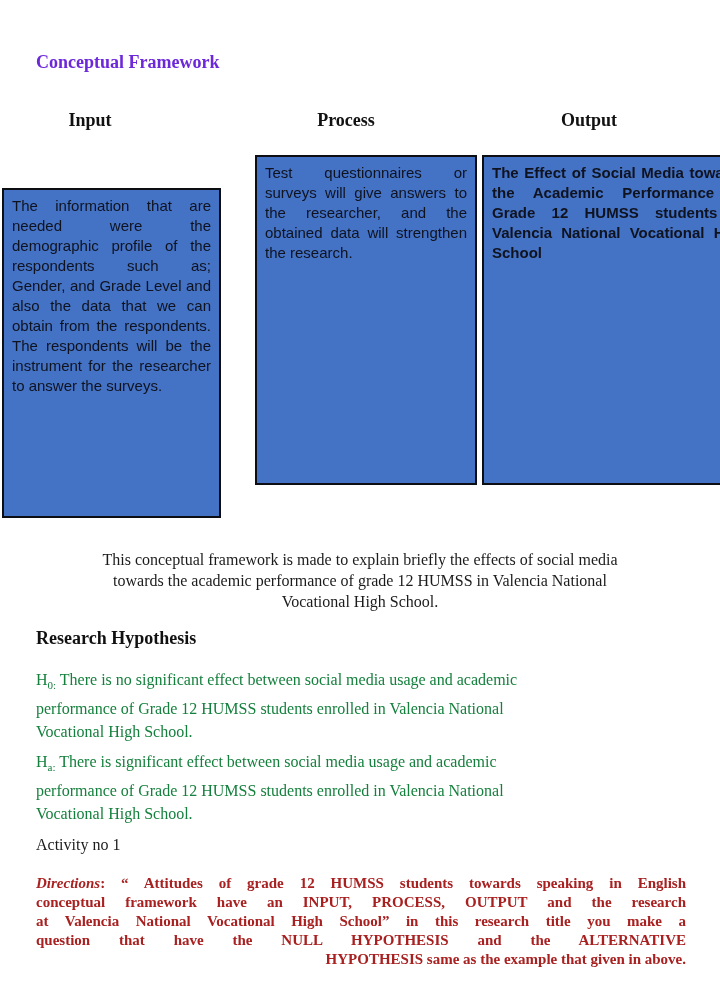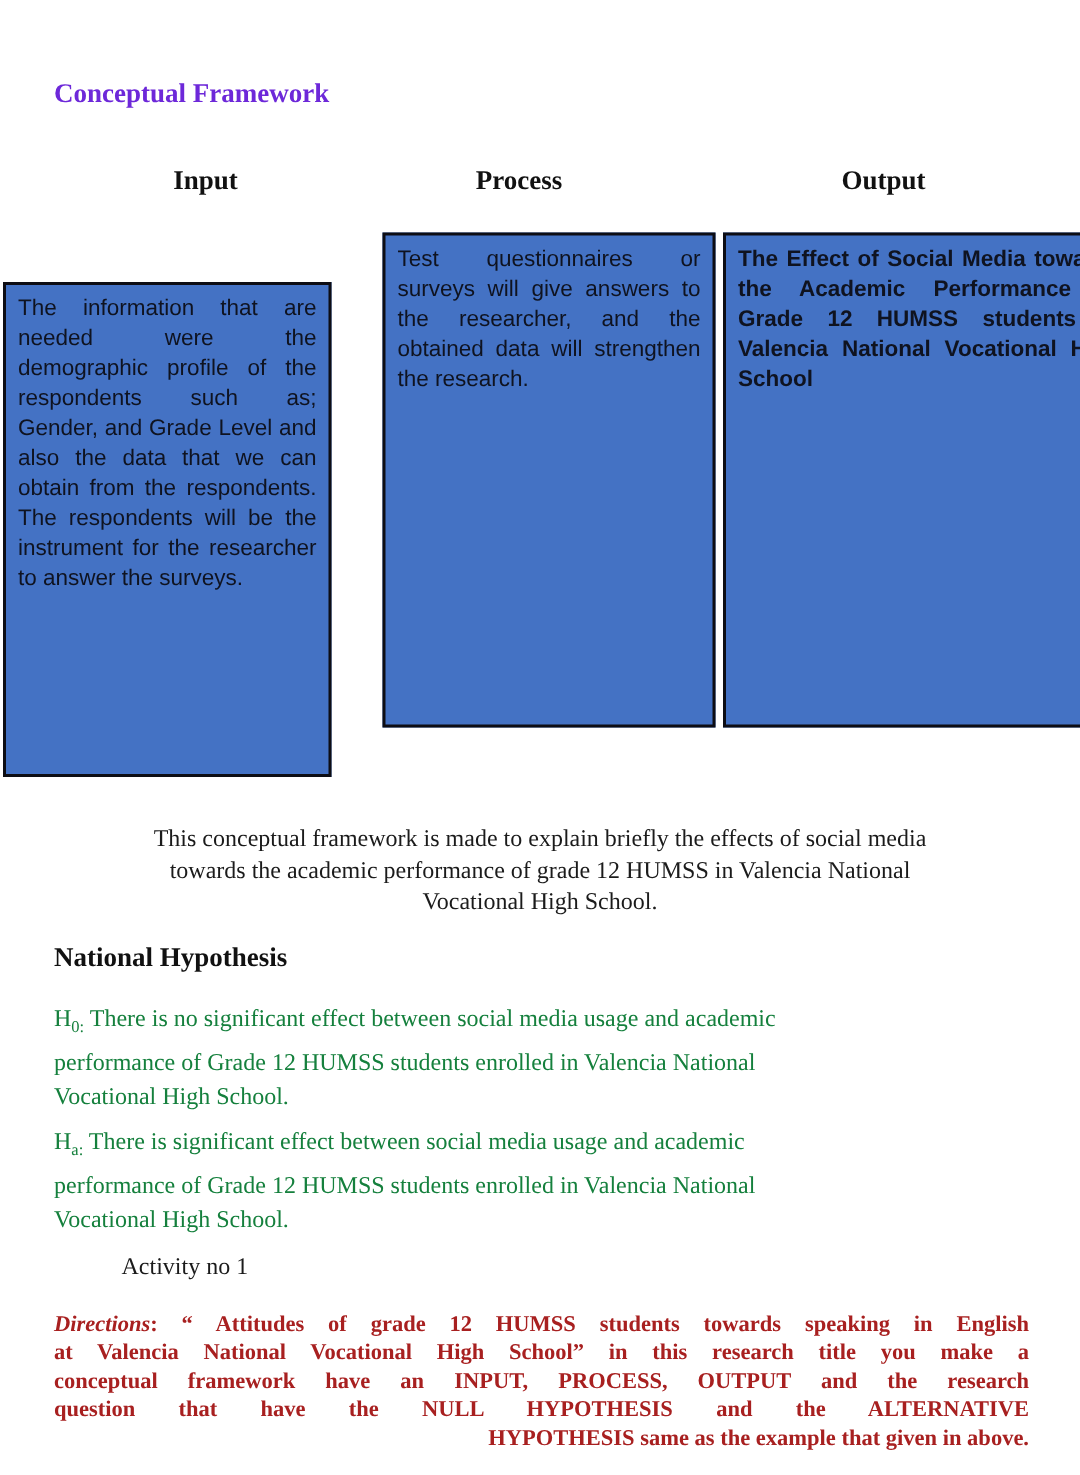--- a/index.html
+++ b/index.html
@@ -28,21 +28,21 @@
   }
   .col-header {
     position: absolute;
     top: 110px;
     width: 180px;
     text-align: center;
     font-size: 18px;
     font-weight: bold;
     color: #111111;
   }
-  .col-header.input   { left: 0px; margin-left: 47px;   }
+  .col-header.input   { left: 0px;   }
   .col-header.process { left: 256px; }
   .col-header.output  { left: 499px; }
   .ipo-box {
     position: absolute;
     top: 155px;
     height: 330px;
     box-sizing: border-box;
     background: #4472c4;
     border: 2px solid #0d0d14;
     padding: 6px 8px;
@@ -80,21 +80,20 @@
     color: #15803d;
   }
   .hyp-par.null { top: 668px; }
   .hyp-par.alt  { top: 750px; }
   .hyp-par sub { font-size: 11px; }
   .activity {
     position: absolute;
     left: 36px; top: 836px;
     font-size: 16px;
     color: #1b1b1b;
-    margin-left: 45px;
   }
   .directions {
     position: absolute;
     left: 36px; top: 874px;
     width: 650px;
     font-size: 15px;
     font-weight: bold;
     line-height: 19px;
     color: #a82020;
   }
@@ -123,37 +122,37 @@
   <div class="ipo-box output">
     <span>The Effect of Social Media towards the Academic Performance of Grade 12 HUMSS students in Valencia National Vocational High School</span>
   </div>
 
   <div class="summary">
     <div class="line">This conceptual framework is made to explain briefly the effects of social media</div>
     <div class="line">towards the academic performance of grade 12 HUMSS in Valencia National</div>
     <div class="line">Vocational High School.</div>
   </div>
 
-  <div class="hyp-heading">National Hypothesis</div>
+  <div class="hyp-heading">Research Hypothesis</div>
 
   <div class="hyp-par null">
     <div><span>H</span><sub>0:</sub><span> There is no significant effect between social media usage and academic</span></div>
     <div>performance of Grade 12 HUMSS students enrolled in Valencia National</div>
     <div>Vocational High School.</div>
   </div>
 
   <div class="hyp-par alt">
     <div><span>H</span><sub>a:</sub><span> There is significant effect between social media usage and academic</span></div>
     <div>performance of Grade 12 HUMSS students enrolled in Valencia National</div>
     <div>Vocational High School.</div>
   </div>
 
   <div class="activity">Activity no 1</div>
 
   <div class="directions">
     <div class="jline"><span class="dir-label">Directions</span><span>: </span><span>“ Attitudes of grade 12 HUMSS students towards speaking in English</span></div>
+    <div class="jline">conceptual framework have an INPUT, PROCESS, OUTPUT and the research</div>
     <div class="jline">at Valencia National Vocational High School” in this research title you make a</div>
-    <div class="jline">conceptual framework have an INPUT, PROCESS, OUTPUT and the research</div>
     <div class="jline">question that have the NULL HYPOTHESIS and the ALTERNATIVE</div>
     <div class="lastline">HYPOTHESIS  same as the example that given in above.</div>
   </div>
 
 </div>
 
 </body></html>

